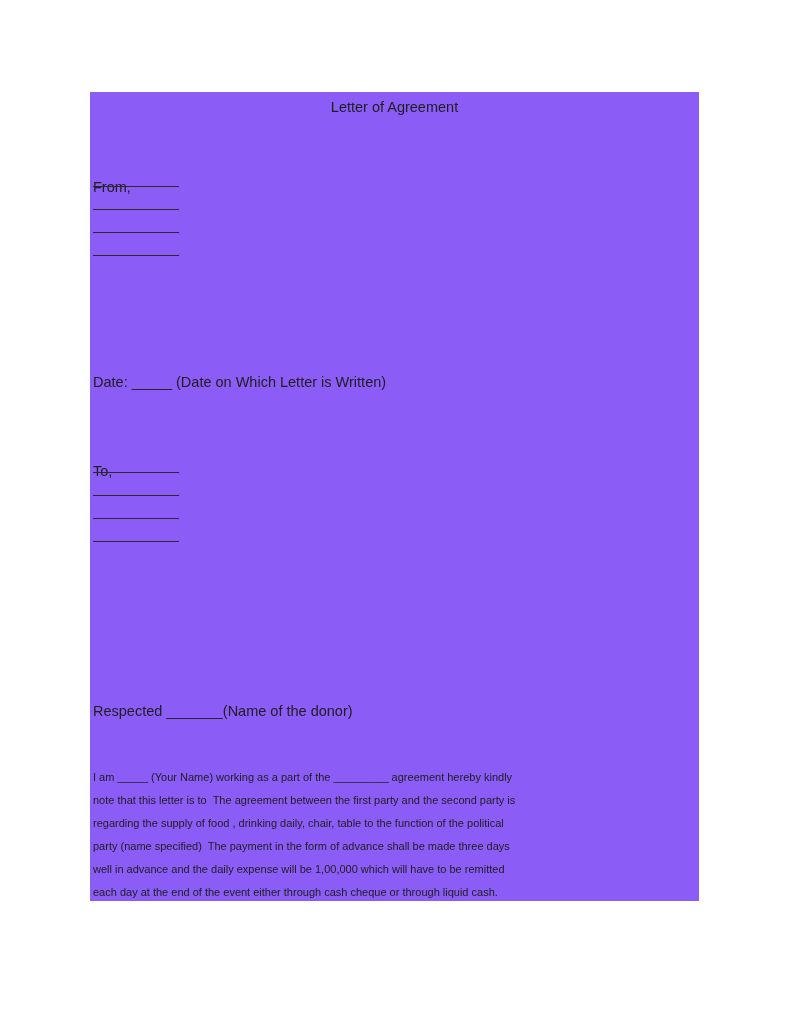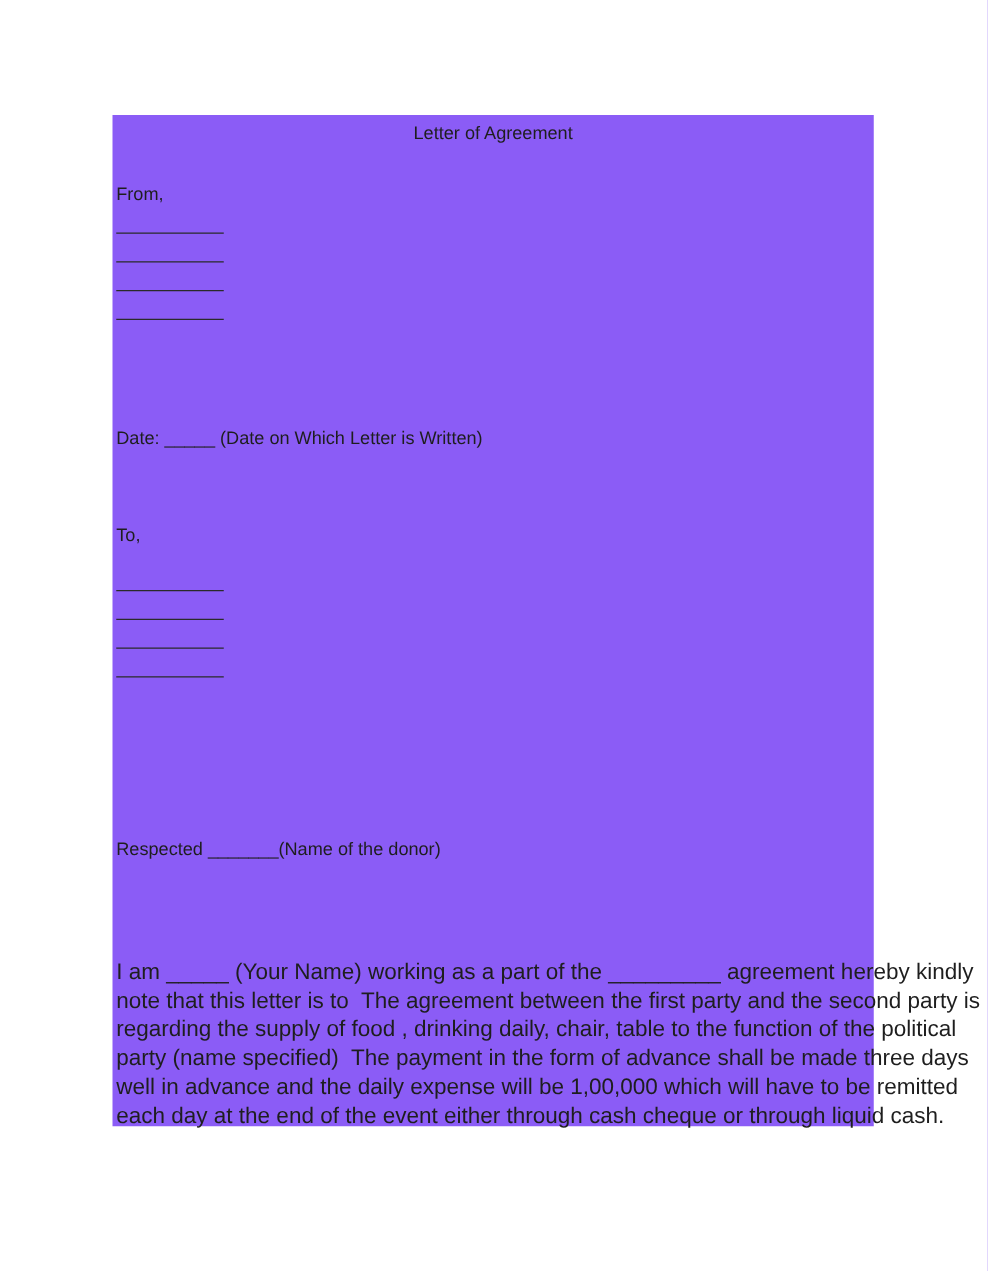--- a/index.html
+++ b/index.html
@@ -1,42 +1,42 @@
 <!DOCTYPE html>
 <html><head>
   <meta charset="utf-8">
   <style>
     html, body { margin: 0; padding: 0; background: #ffffff; }
     body { width: 790px; height: 1022px; position: relative; overflow: hidden;
            font-family: "Liberation Sans", sans-serif; color: #1e1e1e; }
     .panel { position: absolute; left: 90px; top: 92px; width: 609px; height: 809px;
              background: #8b5cf6; }
-    .line { position: absolute; left: 3px; font-size: 14.5px; line-height: 18px; white-space: pre; }
+    .line { position: absolute; left: 3px; font-size: 14.5px; line-height: 18px; white-space: pre; margin-top: 31px; }
     .title { position: absolute; left: 0; width: 100%; text-align: center; top: 6px;
              font-size: 14.5px; line-height: 18px; }
     .blank { position: absolute; left: 3px; width: 86px; height: 0; border-top: 1.3px solid #2a2a2a; }
-    .para { position: absolute; left: 3px; top: 674px; width: 604px; font-size: 18px;
+    .para { position: absolute; left: 3px; top: 674px; width: 604px; font-size: 11px;
             line-height: 23.1px; }
     .para span { display: block; white-space: pre; }
   </style>
 </head>
 <body>
 
 <div class="panel">
   <div class="title">Letter of Agreement</div>
 
   <div class="line" style="top:55px">From,</div>
   <div class="blank" style="top:94px"></div>
   <div class="blank" style="top:117px"></div>
   <div class="blank" style="top:140px"></div>
   <div class="blank" style="top:163px"></div>
 
   <div class="line" style="top:250px">Date: _____ (Date on Which Letter is Written)</div>
 
-  <div class="line" style="top:328px">To,</div>
+  <div class="line" style="top:339px">To,</div>
   <div class="blank" style="top:380px"></div>
   <div class="blank" style="top:403px"></div>
   <div class="blank" style="top:426px"></div>
   <div class="blank" style="top:449px"></div>
 
   <div class="line" style="top:579px">Respected _______(Name of the donor)</div>
 
   <div class="para">
     <span>I am _____ (Your Name) working as a part of the _________ agreement hereby kindly</span>
     <span>note that this letter is to  The agreement between the first party and the second party is</span>

